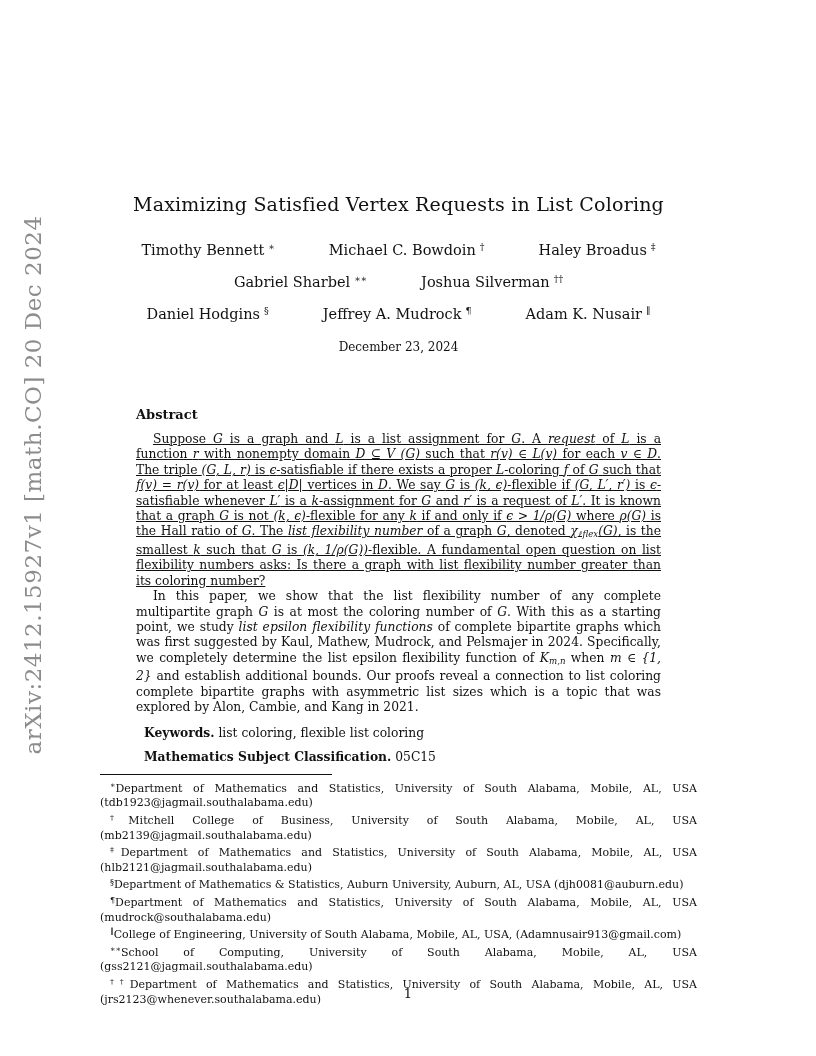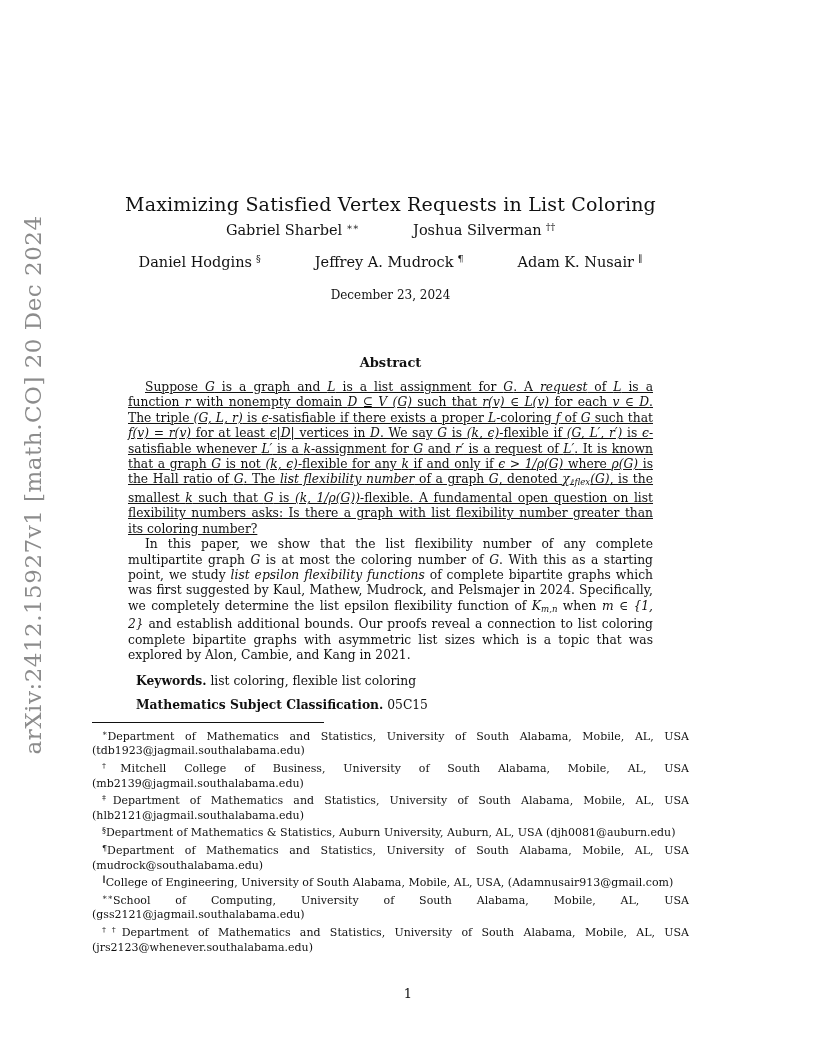--- a/index.html
+++ b/index.html
@@ -22,21 +22,21 @@
     transform-origin: center center;
     text-align: center;
     font-size: 23px;
     line-height: 40px;
     color: #8c8c8c;
     letter-spacing: 0.5px;
     white-space: nowrap;
   }
   .content {
     position: absolute;
-    left: 92px; top: 0;
+    left: 100px; top: 0;
     width: 597px;
   }
   .title {
     margin: 191px 0 0 0;
     font-size: 19px;
     font-weight: normal;
     line-height: 26px;
     text-align: center;
     letter-spacing: 0.2px;
   }
@@ -61,21 +61,20 @@
     line-height: 18px;
   }
   .abstract {
     width: 525px;
     margin: 0 auto;
   }
   .abs-head {
     margin-top: 50px;
     font-size: 13px;
     font-weight: bold;
-    text-align: center;
     line-height: 17px;
   }
   .abs-para {
     margin: 0;
     font-size: 12.3px;
     line-height: 15.4px;
     text-align: justify;
     text-indent: 17px;
   }
   .abs-para.p1 { margin-top: 9px; text-decoration: underline; }
@@ -124,20 +123,25 @@
 <body>
 
 <div class="page">
 
   <div class="watermark">arXiv:2412.15927v1  [math.CO]  20 Dec 2024</div>
 
   <div class="content">
 
     <h1 class="title">Maximizing Satisfied Vertex Requests in List Coloring</h1>
 
+    <div class="authors-row first">
+      <span class="author"><span>Timothy Bennett</span><sup>∗</sup></span>
+      <span class="author"><span>Michael C. Bowdoin</span><sup>†</sup></span>
+      <span class="author"><span>Haley Broadus</span><sup>‡</sup></span>
+    </div>
 
     <div class="authors-row">
       <span class="author"><span>Gabriel Sharbel</span><sup>∗∗</sup></span>
       <span class="author"><span>Joshua Silverman</span><sup>††</sup></span>
     </div>
 
     <div class="authors-row">
       <span class="author"><span>Daniel Hodgins</span><sup>§</sup></span>
       <span class="author"><span>Jeffrey A. Mudrock</span><sup>¶</sup></span>
       <span class="author"><span>Adam K. Nusair</span><sup>∥</sup></span>

